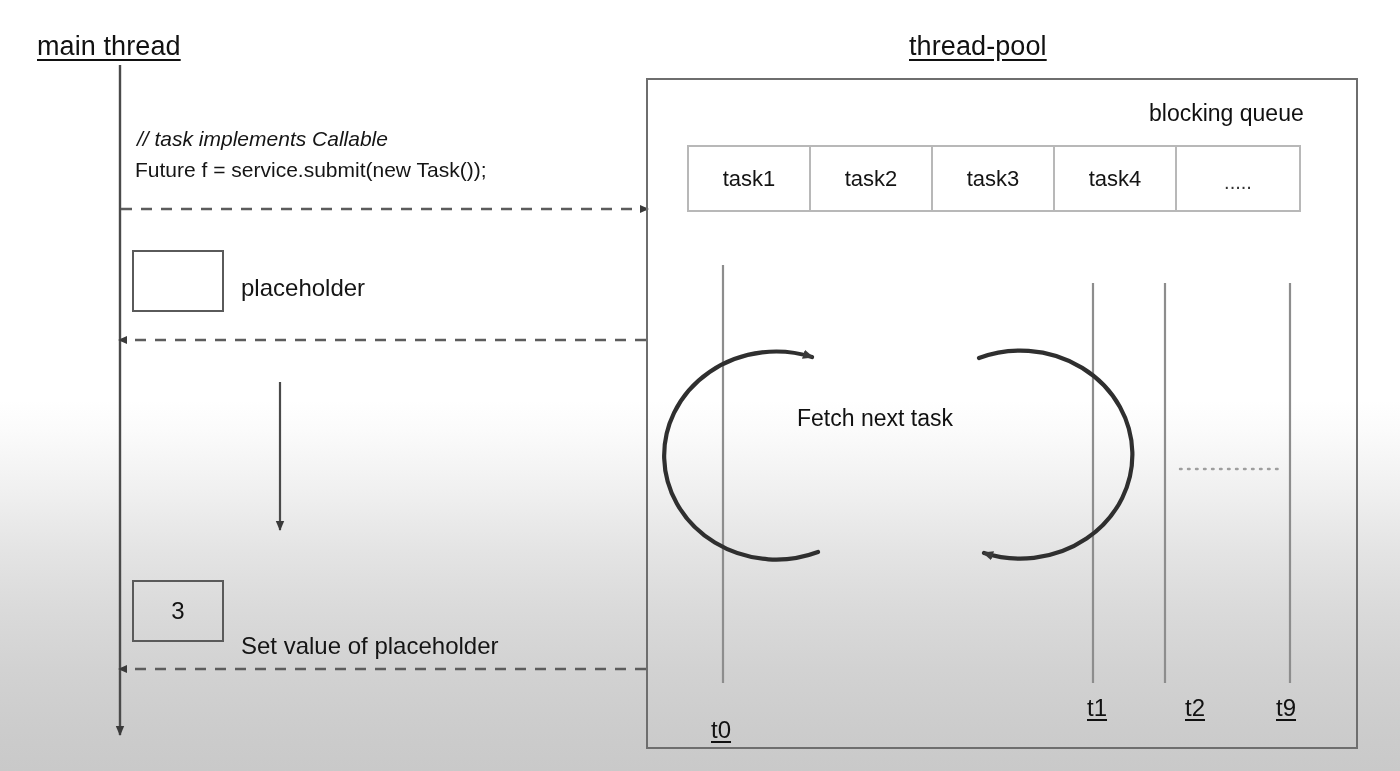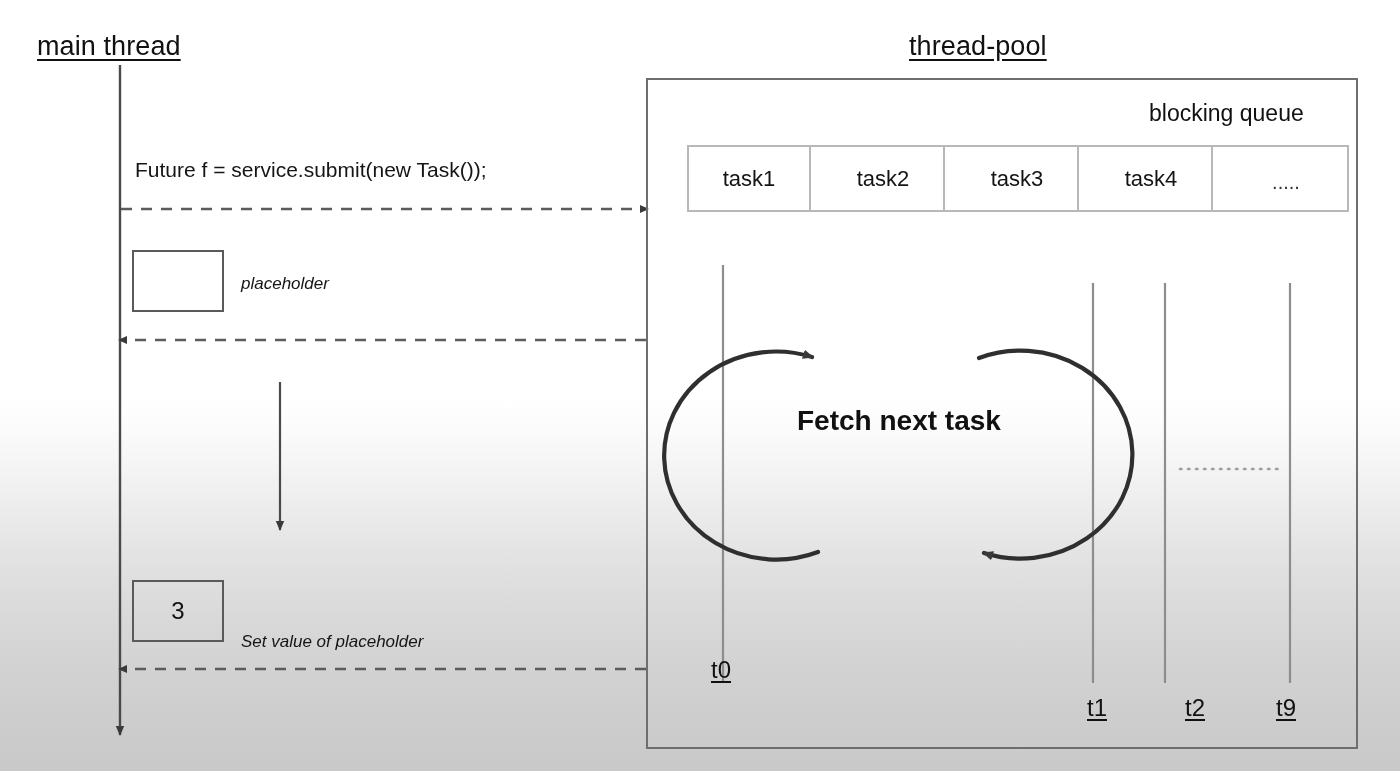--- a/index.html
+++ b/index.html
@@ -60,22 +60,21 @@
   #code-comment {
     left: 137px; top: 127px;
     font-style: italic;
   }
   #code-stmt {
     left: 135px; top: 158px;
   }
 
   .note-italic {
     position: absolute;
-    font-size: 17px;
-    font-style: italic;
+    font-size: 24px;
     color: #151515;
     white-space: nowrap;
   }
   #note-placeholder { left: 241px; top: 274px; }
   #note-once-ready  { left: 295px; top: 432px; }
   #note-set-value   { left: 241px; top: 632px; }
 
   #label-blocking-queue {
     position: absolute;
     left: 1125px; top: 100px;
@@ -119,21 +118,20 @@
 
   
   #queue-table {
     position: absolute;
     left: 687px; top: 145px;
     height: 67px;
     display: flex;
     border: 2px solid #b8b8b8;
     box-sizing: border-box;
     background: rgba(255,255,255,0.35);
-    gap: 12px;
   }
   .queue-cell {
     width: 122px;
     border-right: 2px solid #b8b8b8;
     box-sizing: border-box;
     display: flex;
     align-items: center;
     justify-content: center;
     font-size: 22px;
     color: #141414;
@@ -144,46 +142,45 @@
   .queue-cell.ellipsis {
     font-size: 20px;
     color: #333;
     align-items: flex-end;
     padding-bottom: 16px;
   }
 
   
   .loop-text {
     position: absolute;
-    font-size: 28px;
-    color: #111;
-    text-align: right;
+    font-size: 23px;
+    color: #111;
+    text-align: left;
     white-space: nowrap;
     line-height: 1.22;
-    font-weight: bold;
   }
   #loop-fetch {
     left: 797px; top: 404px;
     width: 200px;
   }
   #loop-execute {
     left: 797px; top: 499px;
     width: 200px;
   }
 
   
   .thread-label {
     position: absolute;
     font-size: 24px;
     color: #111;
     text-decoration: underline;
     text-underline-offset: 3px;
     white-space: nowrap;
   }
-  #thread-label-t0 { left: 711px; top: 656px; }
+  #thread-label-t0 { left: 711px; top: 716px; }
   #thread-label-t1 { left: 1079px; top: 694px; margin-left: 8px; }
   #thread-label-t2 { left: 1151px; top: 694px; margin-left: 34px; }
   #thread-label-t9 { left: 1276px; top: 694px; }
 </style>
 </head>
 <body>
 
 <div id="canvas">
 
   <svg class="svg-layer" viewBox="0 0 1400 771" xmlns="http://www.w3.org/2000/svg">
@@ -244,20 +241,21 @@
       <path d="M 979,358 A 112,104 0 1 1 984,553" fill="none" stroke="#2f2f2f" stroke-width="4.2" stroke-linecap="round" marker-end="url(#arrow-arc)"></path>
     </g>
   </svg>
 
   <div class="title" id="title-main-thread">main thread</div>
 
   <div class="title" id="title-thread-pool">thread-pool</div>
 
   <div id="threadpool-box"></div>
 
+  <div class="code-line" id="code-comment">// task implements Callable</div>
 
   <div class="code-line" id="code-stmt">Future f =  service.submit(new Task());</div>
 
   <div class="plain-box" id="box-placeholder">
     <span></span>
   </div>
 
   <div class="note-italic" id="note-placeholder">placeholder</div>
 
 

